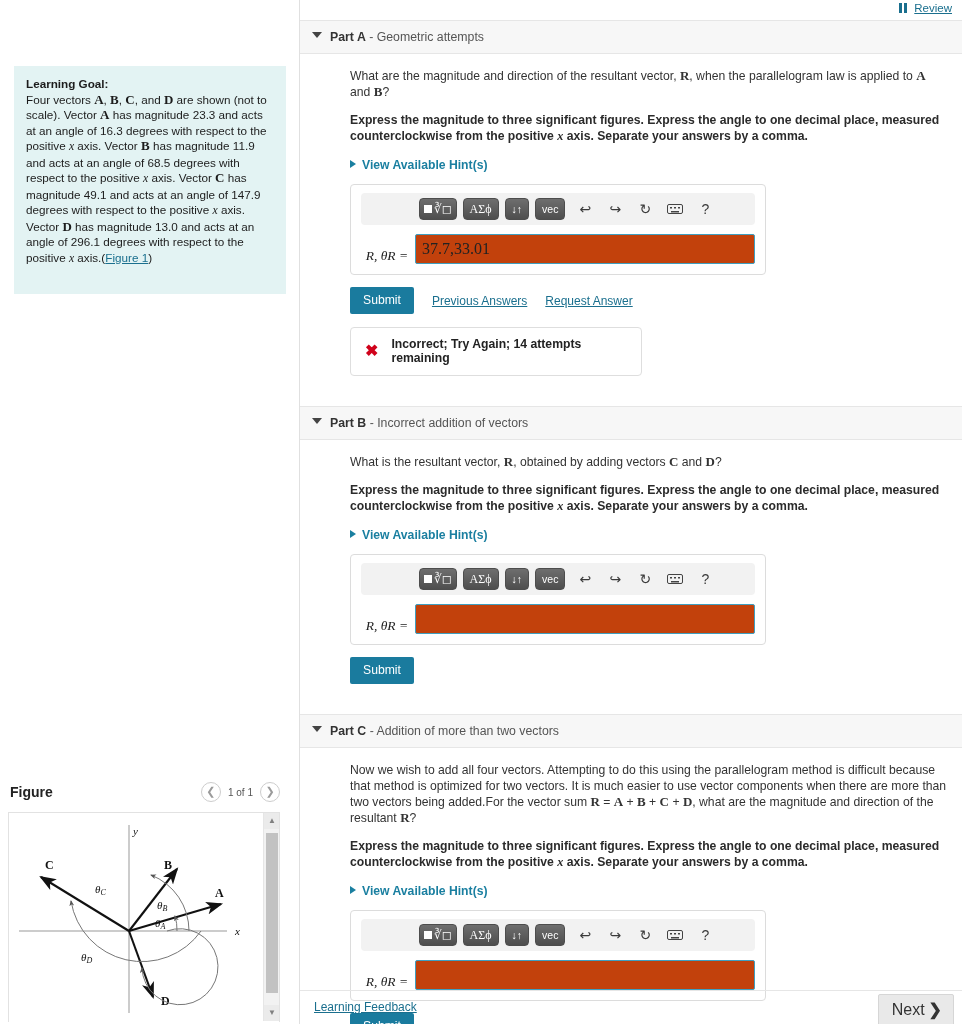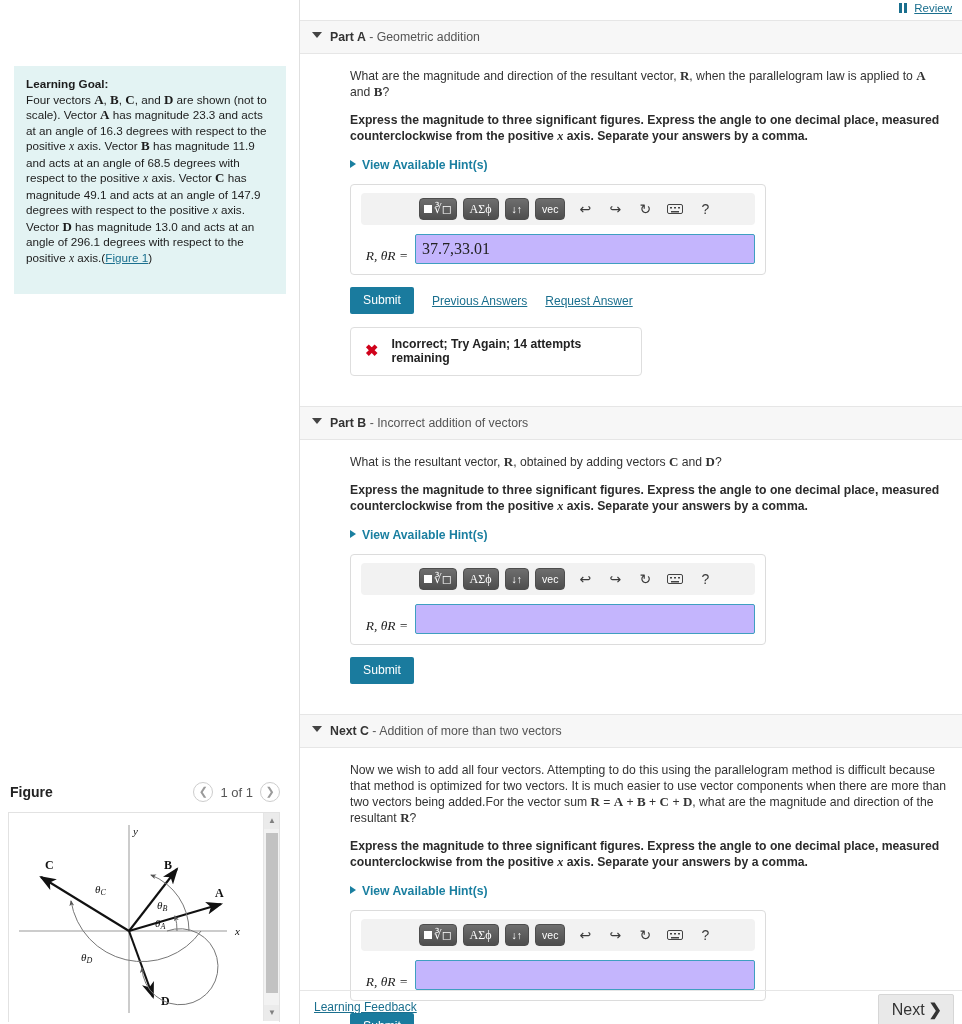--- a/index.html
+++ b/index.html
@@ -47,21 +47,21 @@
     position: absolute; left: 10px; top: 4px;
     font-size: 14px; font-weight: bold; color: #222;
   }
   .fig-pager { position: absolute; right: 8px; top: 2px; display: flex; align-items: center; gap: 7px; }
   .pg-btn {
     width: 20px; height: 20px; border-radius: 50%;
     border: 1px solid #cdcdcd; background: #fff;
     color: #9a9a9a; font-size: 11px; line-height: 17px; text-align: center;
     cursor: pointer; user-select: none;
   }
-  .pg-label { font-size: 13px; color: #555; }
+  .pg-label { font-size: 10px; color: #555; }
   .figure-body {
     position: absolute; left: 8px; top: 32px;
     width: 272px; height: 210px;
     border: 1px solid #e2e2e2; border-bottom: none;
     background: #fff;
     overflow: hidden;
   }
   .fig-canvas { position: absolute; left: 0; top: 0; width: 255px; height: 208px; }
   
   .fig-scroll {
@@ -184,21 +184,21 @@
   }
   .ans-row { display: flex; align-items: flex-end; margin-top: 9px; }
   .ans-label {
     width: 54px; text-align: right; padding-right: 7px;
     font-family: "Liberation Serif", serif; font-size: 13.5px; font-style: italic;
     color: #222;
   }
   .ans-input {
     flex: 1; height: 30px;
     border: 1.5px solid #3f9fc0; border-radius: 2px;
-    background: #c4b5fd;
+    background: #c2410c;
     font-family: "Liberation Serif", serif; font-size: 16px;
     color: #222; padding: 0 6px; outline: none;
   }
   .ans-wrap { position: relative; }
 
   .btn-row { display: flex; align-items: center; gap: 18px; margin-top: 12px; }
   .submit-btn {
     background: #1a7b9e; color: #fff;
     border: none; border-radius: 2px;
     font-size: 12.2px; font-family: "Liberation Sans", sans-serif;
@@ -311,21 +311,21 @@
   <div class="right-col">
 
     <div class="review-bar">
       <div class="review-link">
         <span class="review-icon"><i></i><i></i></span><span>Review</span>
       </div>
     </div>
 
     <div class="part-header">
       <span class="caret"></span>
-      <span class="part-label">Part A</span><span class="part-sub"> - </span><span class="part-sub">Geometric addition</span>
+      <span class="part-label">Part A</span><span class="part-sub"> - </span><span class="part-sub">Geometric attempts</span>
     </div>
     <div class="part-body">
       <p class="q-text">What are the magnitude and direction of the resultant vector, <span class="vec">R</span>, when the parallelogram law is applied to <span class="vec">A</span> and <span class="vec">B</span>?</p>
       <p class="q-bold">Express the magnitude to three significant figures. Express the angle to one decimal place, measured counterclockwise from the positive <span class="ital">x</span> axis. Separate your answers by a comma.</p>
       <div class="hints"><span class="tri"></span><span>View Available Hint(s)</span></div>
 
       <div class="ans-wrap">
         <div class="answer-box">
           <div class="math-toolbar">
             <div class="mbtn sq">
@@ -402,21 +402,21 @@
 
       <div class="btn-row">
         <button class="submit-btn">Submit</button>
       </div>
     </div>
 
     <div style="height:30px"></div>
 
     <div class="part-header">
       <span class="caret"></span>
-      <span class="part-label">Next C</span><span class="part-sub"> - </span><span class="part-sub">Addition of more than two vectors</span>
+      <span class="part-label">Part C</span><span class="part-sub"> - </span><span class="part-sub">Addition of more than two vectors</span>
     </div>
     <div class="part-body">
       <p class="q-text">Now we wish to add all four vectors. Attempting to do this using the parallelogram method is difficult because that method is optimized for two vectors. It is much easier to use vector components when there are more than two vectors being added.For the vector sum <span class="vec">R</span> = <span class="vec">A</span> + <span class="vec">B</span> + <span class="vec">C</span> + <span class="vec">D</span>, what are the magnitude and direction of the resultant <span class="vec">R</span>?</p>
       <p class="q-bold">Express the magnitude to three significant figures. Express the angle to one decimal place, measured counterclockwise from the positive <span class="ital">x</span> axis. Separate your answers by a comma.</p>
       <div class="hints"><span class="tri"></span><span>View Available Hint(s)</span></div>
 
       <div class="ans-wrap">
         <div class="answer-box">
           <div class="math-toolbar">
             <div class="mbtn sq">

